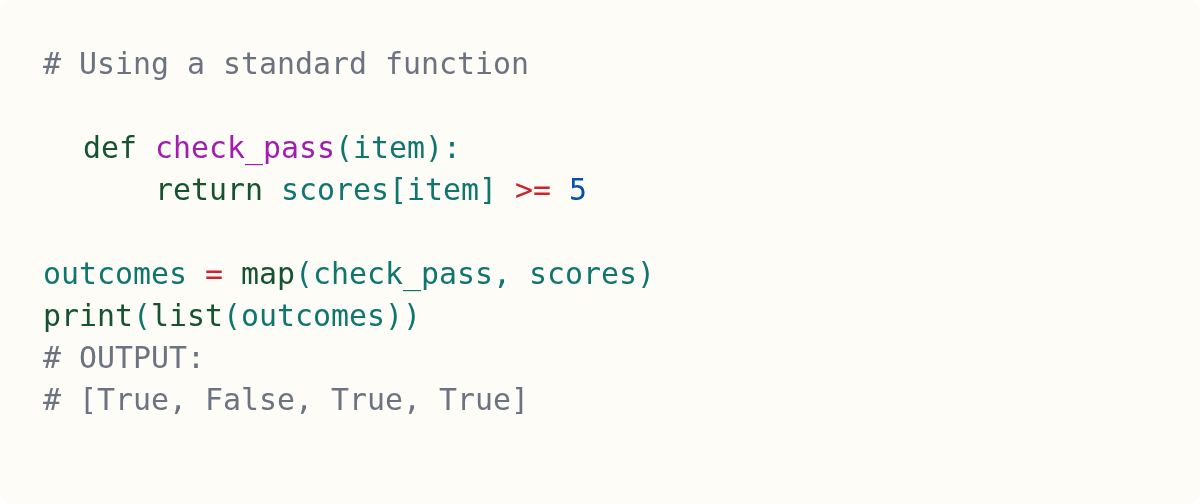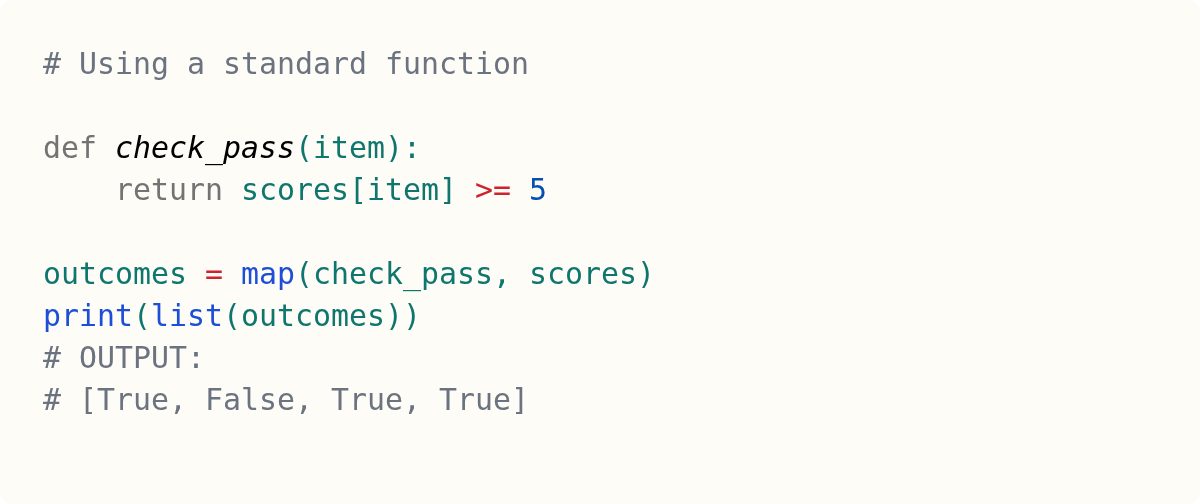--- a/index.html
+++ b/index.html
@@ -9,23 +9,23 @@
     background: #fefcf6; border-radius: 12px;
   }
   pre.code {
     position: absolute; left: 43px; top: 43px; margin: 0;
     font-family: "DejaVu Sans Mono", "Liberation Mono", monospace;
     font-size: 29.9px; line-height: 42px; color: #1f2328;
     white-space: pre;
   }
   .line { display: block; height: 42px; }
   .cm { color: #6b7280; }
-  .kw { color: #737373; }
-  .fn { color: #000000; font-style: italic; }
-  .bi { color: #1d4ed8; }
+  .kw { color: #14532d; margin-left: 40px; }
+  .fn { color: #a21caf; }
+  .bi { color: #14532d; }
   .op { color: #cf222e; }
   .num { color: #0550ae; }
   .tx { color: #0f766e; }
 </style>
 </head>
 <body>
 
 <div class="card">
   <pre class="code"><span class="line"><span class="cm"># Using a standard function</span></span><span class="line"></span><span class="line"><span class="kw">def</span><span> </span><span class="fn">check_pass</span><span class="tx">(item):</span></span><span class="line"><span>    </span><span class="kw">return</span><span class="tx"> scores[item] </span><span class="op">&gt;=</span><span> </span><span class="num">5</span></span><span class="line"></span><span class="line"><span class="tx">outcomes </span><span class="op">=</span><span> </span><span class="bi">map</span><span class="tx">(check_pass, scores)</span></span><span class="line"><span class="bi">print</span><span class="tx">(</span><span class="bi">list</span><span class="tx">(outcomes))</span></span><span class="line"><span class="cm"># OUTPUT:</span></span><span class="line"><span class="cm"># [True, False, True, True]</span></span></pre>
 </div>

